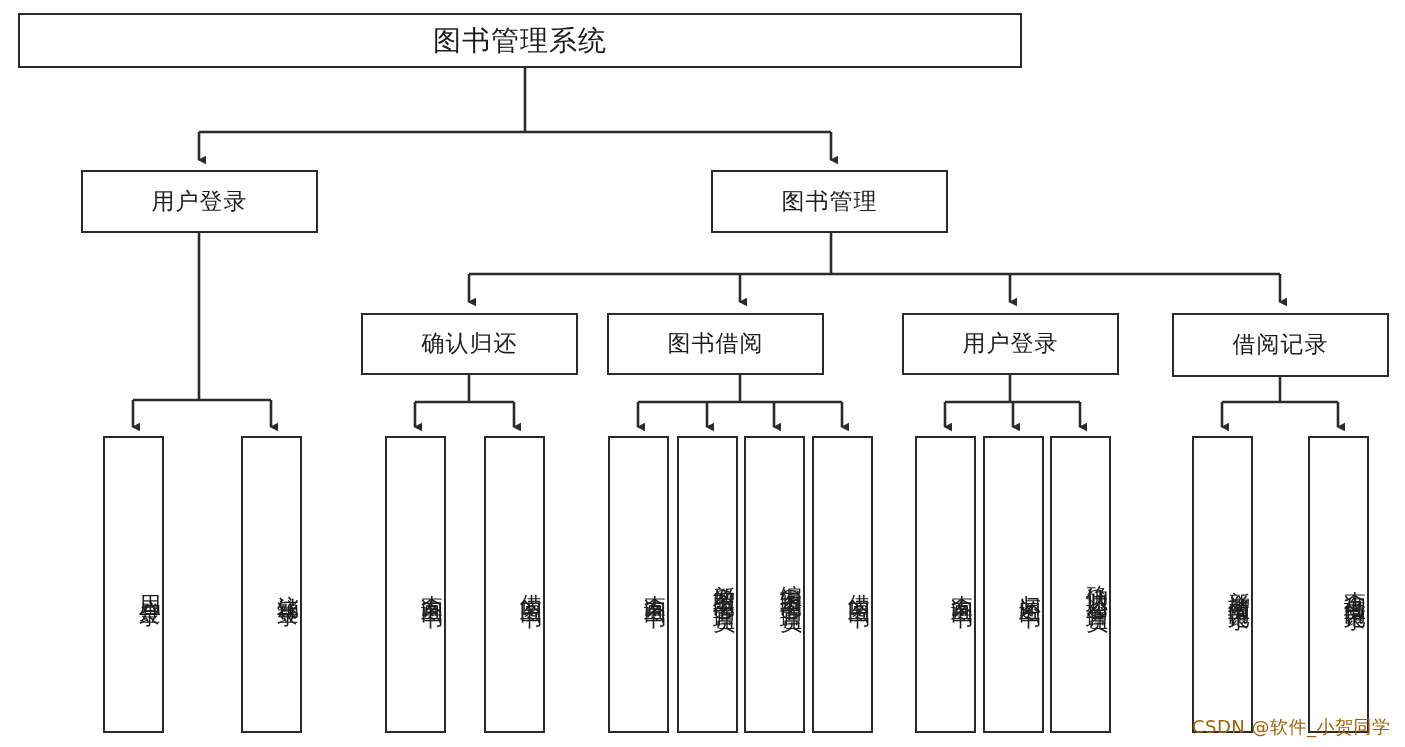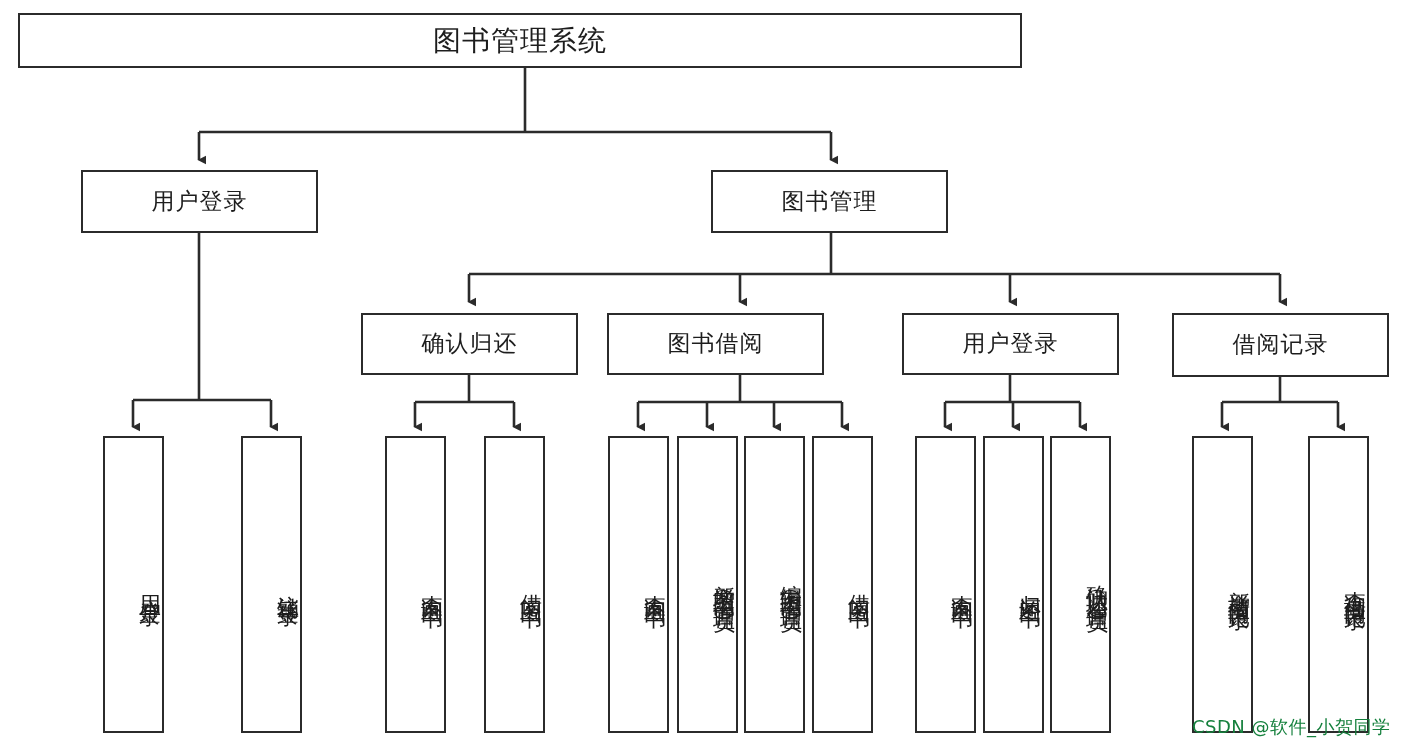--- a/index.html
+++ b/index.html
@@ -56,21 +56,21 @@
     justify-content: center;
   }
   .node.v > span {
     writing-mode: vertical-rl;
     text-orientation: upright;
     display: block;
   }
   .watermark {
     position: absolute;
     font-size: 18px;
-    color: #15803d;
+    color: #a16207;
     letter-spacing: 0.5px;
     white-space: nowrap;
     user-select: none;
   }
 </style>
 </head>
 <body>
 
 <div id="canvas">
 

